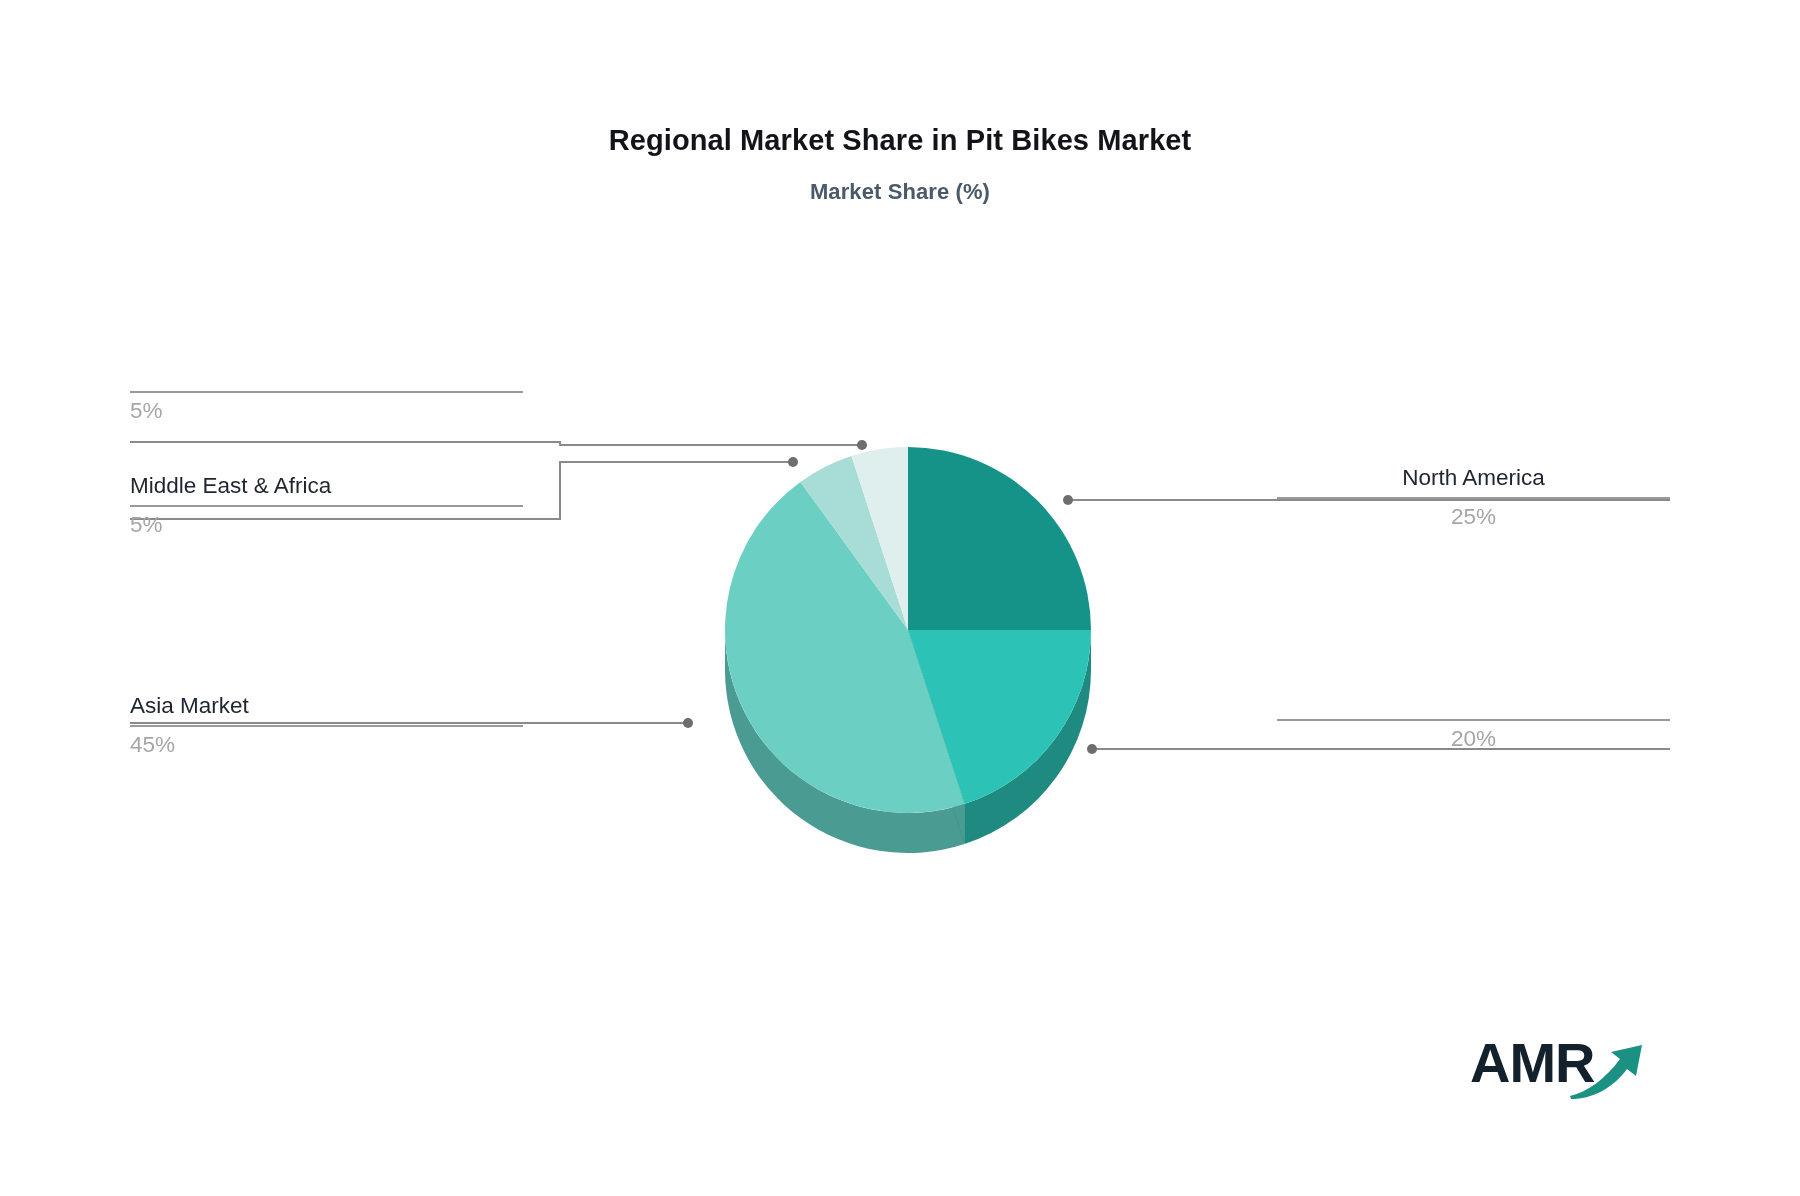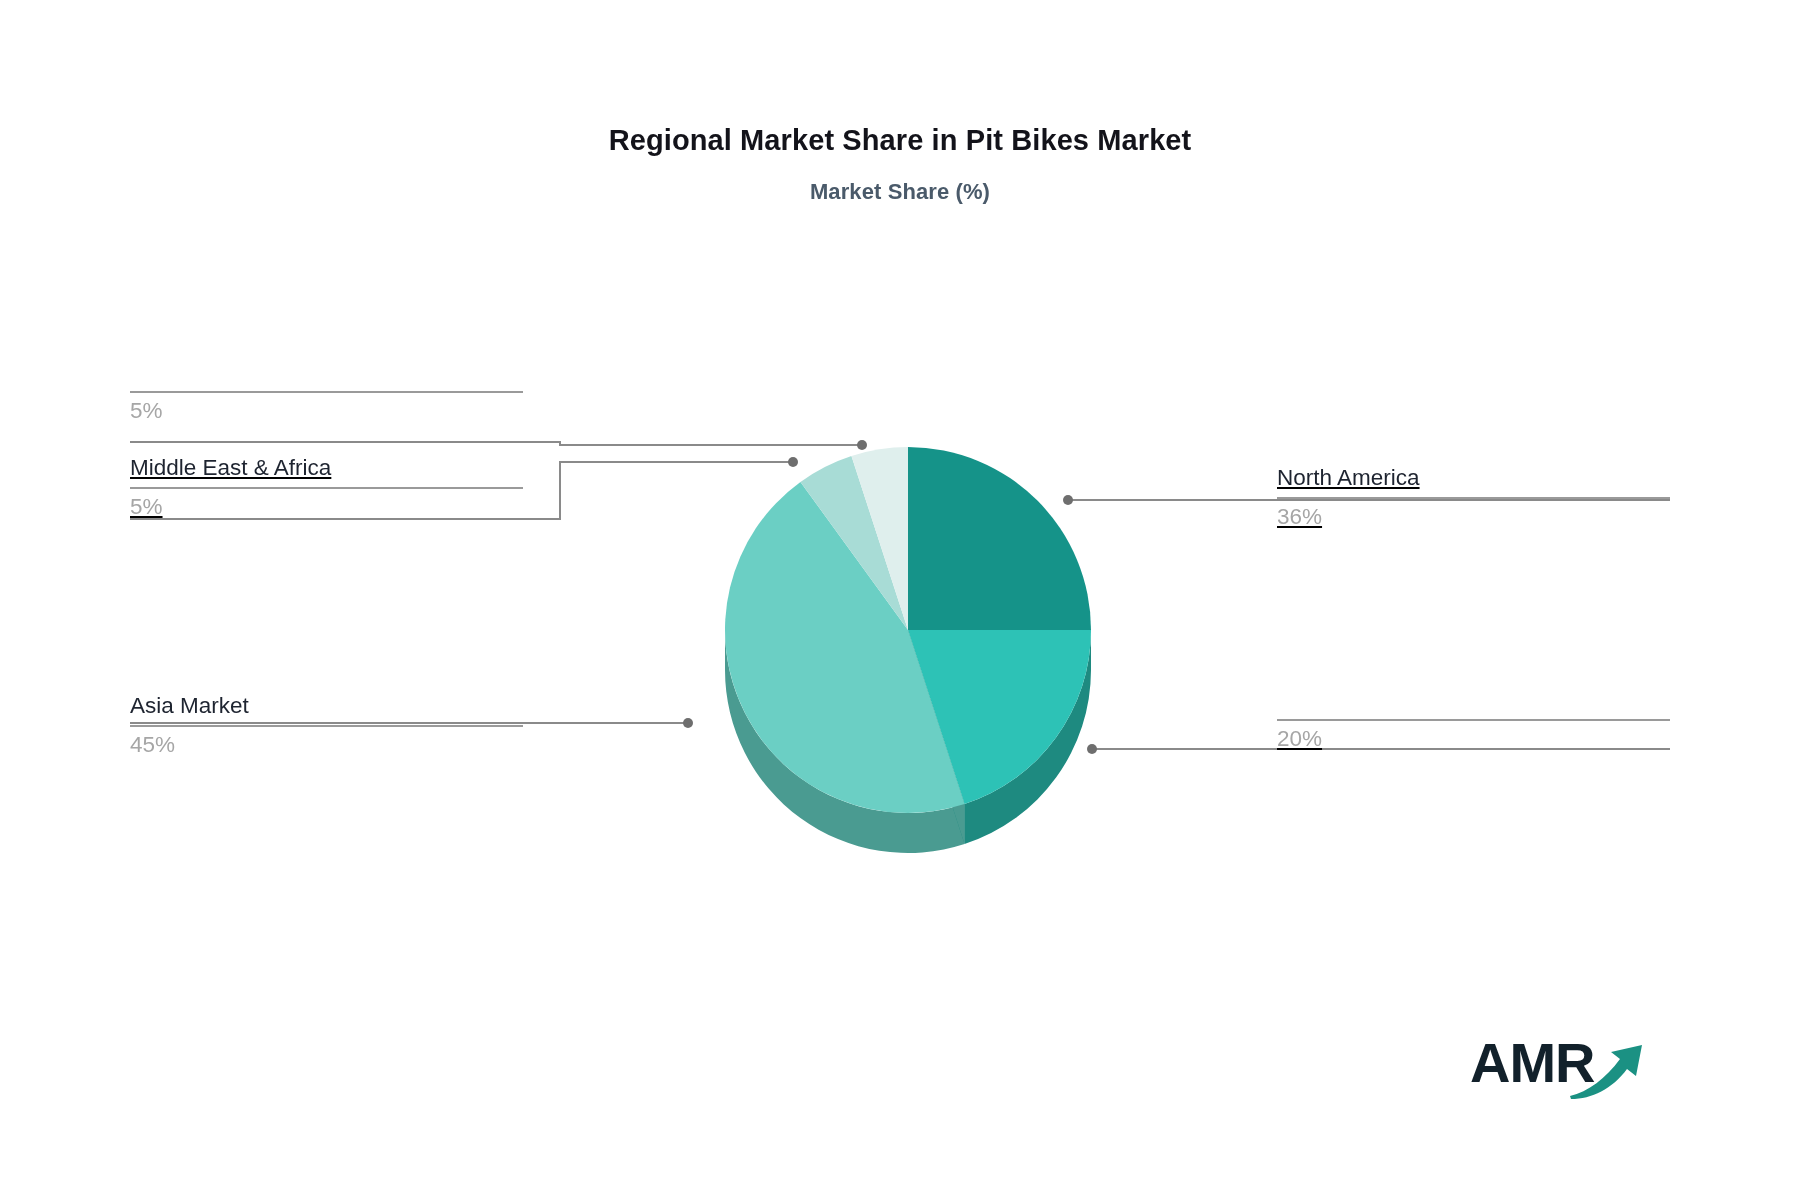--- a/index.html
+++ b/index.html
@@ -59,24 +59,24 @@
     height:2px;
     background:#9a9a9a;
     margin:6px 0 4px 0;
   }
   .callout .value {
     font-size:22.5px;
     color:#a6a6a6;
     line-height:1.2;
   }
   .callout.left  { left:130px; text-align:left; }
-  .callout.right { left:1277px; text-align:left;text-decoration:underline; }
+  .callout.right { left:1277px; text-align:center; }
 
   #callout-south-america     { top:385px; }
-  #callout-middle-east       { top:454px;text-decoration:underline; }
+  #callout-middle-east       { top:472px; }
   #callout-asia-pacific      { top:692px; }
   #callout-north-america     { top:464px; }
   #callout-europe            { top:713px; }
 
   
   #amr-logo {
     position:absolute;
     left:1470px; top:1028px;
     width:180px; height:72px;
   }
@@ -138,21 +138,21 @@
 
   <div class="callout left" id="callout-asia-pacific">
     <div class="name">Asia Market</div>
     <div class="rule"></div>
     <div class="value">45%</div>
   </div>
 
   <div class="callout right" id="callout-north-america">
     <div class="name">North America</div>
     <div class="rule"></div>
-    <div class="value">36%</div>
+    <div class="value">25%</div>
   </div>
 
   <div class="callout right" id="callout-europe">
     <div class="rule"></div>
     <div class="value">20%</div>
   </div>
 
   <svg id="amr-logo" viewBox="0 0 180 72">
     <text id="amr-text" x="0" y="54" font-family="Liberation Sans, sans-serif" font-size="56" font-weight="bold" letter-spacing="-1" fill="#12212b">AMR</text>
     <path id="amr-arrow" d="M100 68 C118 64 136 50 150 31 L141 24 L172 17 L166 48 L157 41 C142 61 122 71 101 71 Z" fill="#1b9183"></path>

